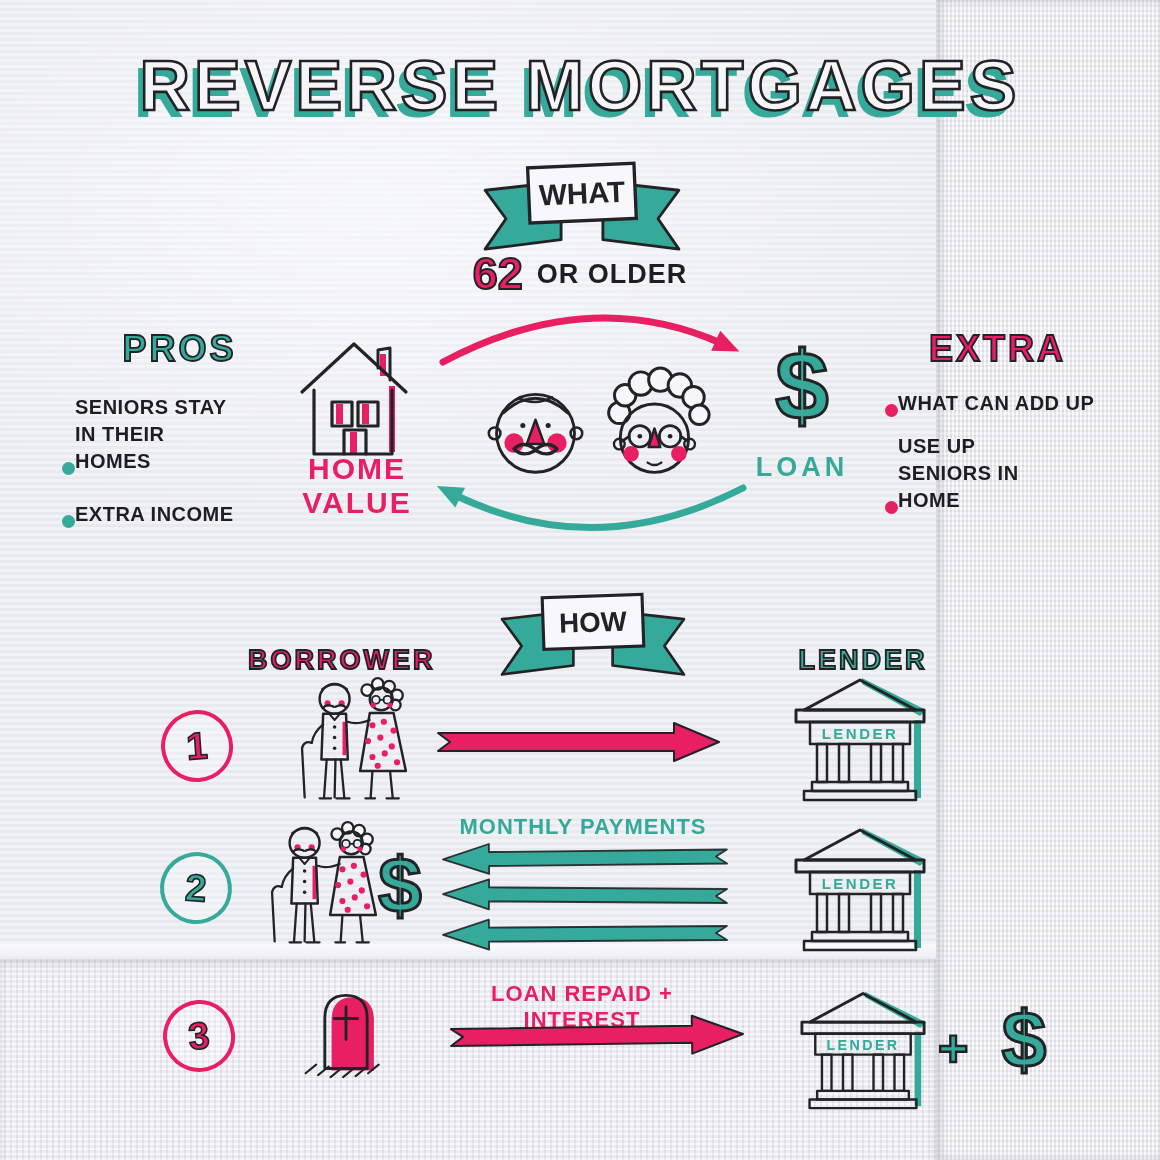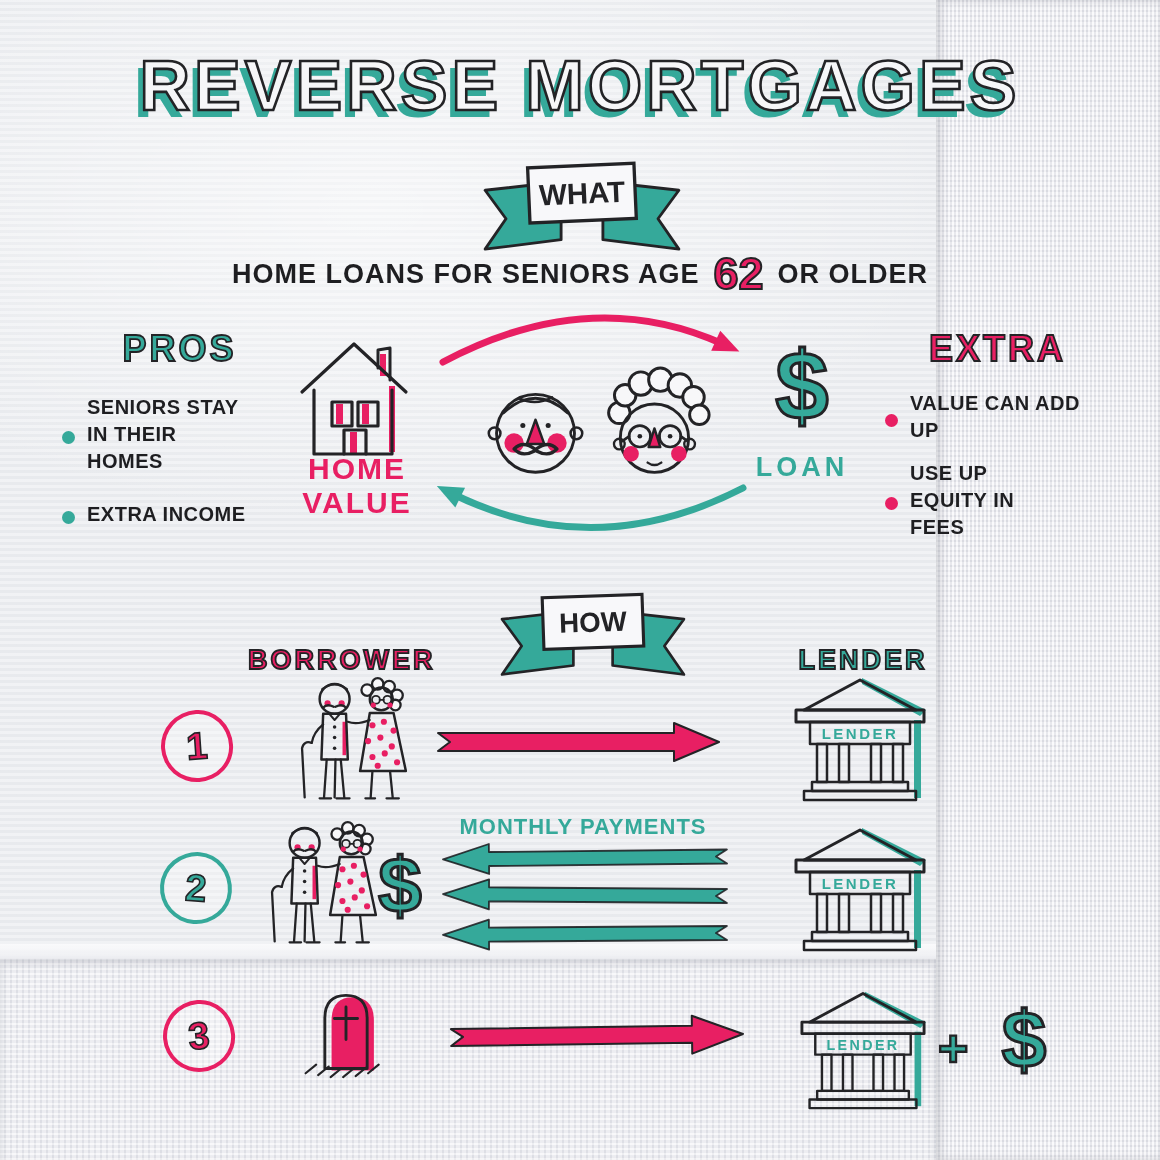--- a/index.html
+++ b/index.html
@@ -30,21 +30,21 @@
     font-size:70px;font-weight:bold;letter-spacing:4px;color:#f6f6f8;
     -webkit-text-stroke:2.6px #232326;text-shadow:-6px 7px 0 #35a99a;}
   .subtitle{top:248px;left:0;width:1160px;display:flex;justify-content:center;align-items:center;gap:14px;}
   .subtitle .t{font-size:27px;font-weight:bold;letter-spacing:1px;color:#1e1e21;}
   .subtitle .age{font-size:45px;font-weight:bold;color:#e81f63;-webkit-text-stroke:2px #232326;}
 
   .head{font-weight:bold;letter-spacing:3px;-webkit-text-stroke:1.8px #232326;text-align:center;}
   .teal{color:#35a99a;} .pink{color:#e81f63;}
   .h34{font-size:36px;} .h27{font-size:27px;}
 
-  .bullet-row{display:flex;gap:12px;align-items:center;margin-bottom:26px;}
+  .bullet-row{display:flex;align-items:flex-end;margin-bottom:26px;}
   .dot{width:13px;height:13px;border-radius:50%;margin-top:6px;flex:0 0 auto;}
   .bullet-txt{font-size:20px;font-weight:bold;letter-spacing:.5px;color:#1e1e21;line-height:1.35;}
 
   .flow-label{font-size:22px;font-weight:bold;letter-spacing:1px;text-align:center;}
   .icon-label{font-weight:bold;letter-spacing:2px;text-align:center;}
 
   .step-circle{width:64px;height:64px;border-radius:52% 48% 50% 50%/50% 52% 48% 50%;
     border:4px solid;display:flex;align-items:center;justify-content:center;
     font-size:38px;font-weight:bold;-webkit-text-stroke:1.6px #232326;background:rgba(255,255,255,.25);}
 
@@ -71,46 +71,45 @@
   <svg class="abs" style="left:468px;top:156px;" width="228" height="98" viewBox="0 0 240 103">
     <path d="M18,36 L98,27 L98,88 L18,98 L40,66 Z" fill="#35a99a" stroke="#232326" stroke-width="3" stroke-linejoin="round"></path>
     <path d="M222,36 L142,27 L142,88 L222,98 L200,66 Z" fill="#35a99a" stroke="#232326" stroke-width="3" stroke-linejoin="round"></path>
     <g transform="rotate(-2.5 120 40)">
       <rect x="64" y="10" width="112" height="58" fill="#f8f8fa" stroke="#232326" stroke-width="3.5"></rect>
       <text x="120" y="50" text-anchor="middle" font-size="31" font-weight="bold" fill="#232326">WHAT</text>
     </g>
   </svg>
 
   <div class="abs subtitle">
-    <span class="t">HOME LOANS FOR SENIORS AGE</span>
     <span class="age">62</span>
     <span class="t">OR OLDER</span>
   </div>
 
   <div class="abs" style="left:62px;top:328px;width:235px;">
     <div class="head teal h34" style="margin-bottom:24px;">PROS</div>
     <div class="bullet-row">
       <span class="dot" style="background:#35a99a;"></span>
       <span class="bullet-txt" style="max-width:165px;">SENIORS STAY IN THEIR HOMES</span>
     </div>
     <div class="bullet-row" style="">
       <span class="dot" style="background:#35a99a;"></span>
       <span class="bullet-txt">EXTRA INCOME</span>
     </div>
   </div>
 
   <div class="abs" style="left:885px;top:328px;width:225px;">
     <div class="head pink h34" style="margin-bottom:20px;">EXTRA</div>
     <div class="bullet-row" style="margin-bottom:16px;">
       <span class="dot" style="background:#e81f63;"></span>
-      <span class="bullet-txt">VALUE CAN ADD UP</span>
+      <span class="bullet-txt">WHAT CAN ADD UP</span>
     </div>
     <div class="bullet-row">
       <span class="dot" style="background:#e81f63;"></span>
-      <span class="bullet-txt" style="max-width:150px;">USE UP EQUITY IN FEES</span>
+      <span class="bullet-txt" style="max-width:150px;">USE UP SENIORS IN HOME</span>
     </div>
   </div>
 
   <svg class="abs" style="left:425px;top:282px;" width="340" height="285" viewBox="0 0 340 285">
     <defs>
       <marker id="mpink" markerUnits="userSpaceOnUse" markerWidth="30" markerHeight="30" refX="10" refY="15" orient="auto">
         <path d="M2,4 L28,15 L2,26 Z" fill="#e81f63"></path>
       </marker>
       <marker id="mteal" markerUnits="userSpaceOnUse" markerWidth="30" markerHeight="30" refX="10" refY="15" orient="auto">
         <path d="M2,4 L28,15 L2,26 Z" fill="#35a99a"></path>
@@ -335,20 +334,21 @@
     <g fill="#f7f7f9" class="sk" stroke-width="2.5">
       <rect x="33" y="74" width="10" height="38"></rect>
         <rect x="55" y="74" width="10" height="38"></rect>
       <rect x="87" y="74" width="10" height="38"></rect>
         <rect x="109" y="74" width="10" height="38"></rect>
     </g>
     <rect x="28" y="112" width="96" height="9" fill="#f7f7f9" class="sk" stroke-width="2.5"></rect>
     <rect x="20" y="121" width="112" height="9" fill="#f7f7f9" class="sk" stroke-width="2.5"></rect>
   </svg>
 
+  <div class="abs flow-label pink" style="left:442px;top:981px;width:280px;">LOAN REPAID + INTEREST</div>
 
   <div class="abs step-circle pink" style="left:163px;top:1000px;border-color:#e81f63;transform:rotate(-5deg);">
       <span>3</span>
     </div>
 
   <svg class="abs" style="left:292px;top:980px;" width="108" height="100" viewBox="0 0 112 104">
     <path d="M34,92 L34,40 Q34,16 56,16 Q78,16 78,40 L78,92 Z" fill="#e81f63" transform="translate(7,2)"></path>
     <path d="M34,92 L34,40 Q34,16 56,16 Q78,16 78,40 L78,92 Z" fill="#f8f8fa" class="sk" stroke-width="3"></path>
     <path class="sk" stroke-width="3" d="M56,28 L56,62 M44,40 L68,40"></path>
     <path class="sk" stroke-width="2.2" d="M14,97 l11,-9 M27,99 l11,-9 M40,101 l11,-9 M53,101 l11,-9 M66,100 l11,-9 M79,97 l11,-9"></path>

